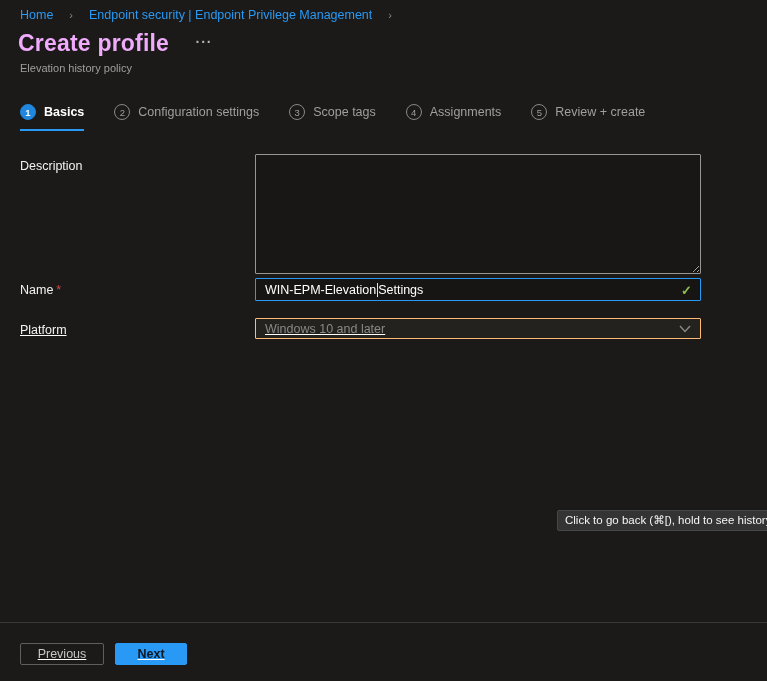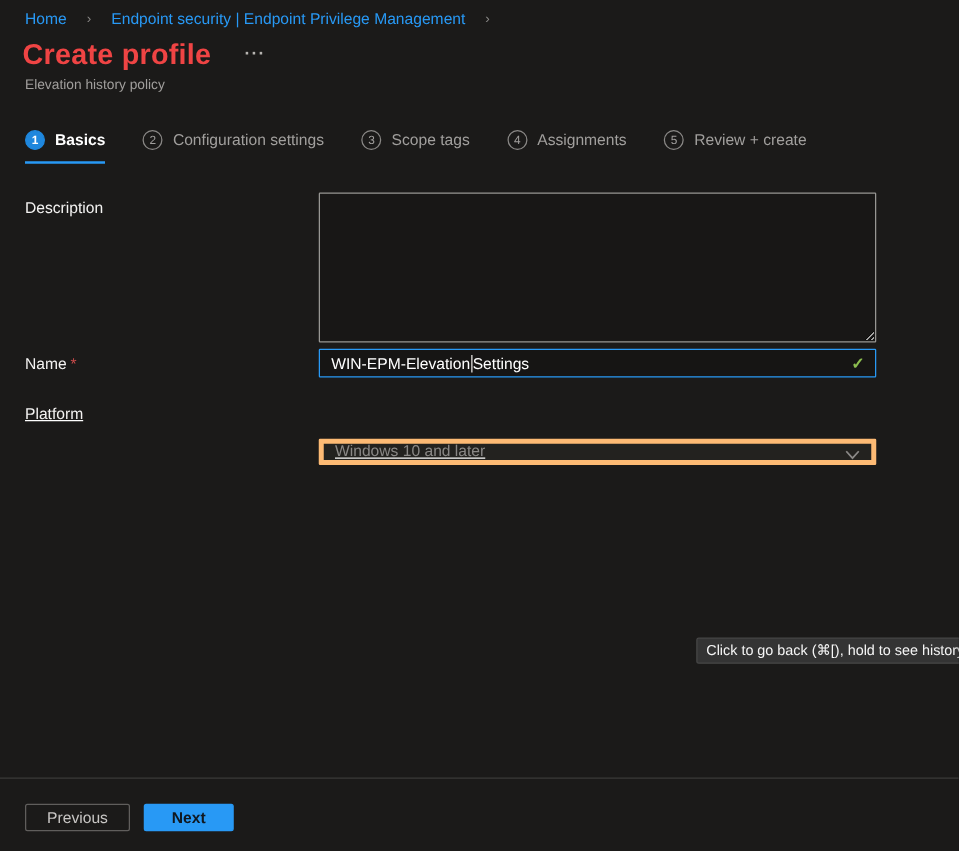--- a/index.html
+++ b/index.html
@@ -16,21 +16,21 @@
   
   .breadcrumb {
     position: absolute; top: 8px; left: 20px;
     font-size: 12.5px; display: flex; align-items: center; gap: 16px;
   }
   .crumb-link { color: #2899f5; text-decoration: none; cursor: pointer; }
   .crumb-sep { color: #8a8886; font-size: 11px; }
 
   
   .header { position: absolute; top: 30px; left: 18px; }
-  .page-title { font-size: 23px; font-weight: bold; color: #ef4444; display: inline-block; letter-spacing: 0.2px; }
+  .page-title { font-size: 23px; font-weight: bold; color: #f0abfc; display: inline-block; letter-spacing: 0.2px; }
   .more-options { display: inline-block; margin-left: 22px; color: #b7b4b1; font-size: 14px; font-weight: bold; vertical-align: 4px; letter-spacing: 1px; cursor: pointer; }
   .subtitle { margin-top: 5px; margin-left: 2px; font-size: 11px; color: #a19f9d; }
 
   
   .wizard { position: absolute; top: 104px; left: 20px; display: flex; align-items: flex-start; gap: 30px; }
   .step { display: flex; align-items: center; gap: 8px; padding-bottom: 9px; cursor: pointer; }
   .step-circle {
     width: 16px; height: 16px; border-radius: 50%;
     display: flex; align-items: center; justify-content: center;
     font-size: 9.5px; color: #a19f9d; border: 1px solid #8a8886;
@@ -64,41 +64,41 @@
   .row-description { margin-top: 13px; }
   .textarea {
     width: 446px; height: 120px;
     border: 1px solid #979693; border-radius: 1px;
     background: #181716; cursor: text;
   }
 
   .row-platform { margin-top: 17px; text-decoration: underline; }
   .select {
     width: 100%; height: 21px;
-    border: 4px solid #fdba74; border-radius: 1px;
+    border: 1px solid #fdba74; border-radius: 1px;
     background: #23221f;
-    display: flex; align-items: flex-end; justify-content: space-between;
-    padding: 0 9px; font-size: 12.5px; color: #8a8886; cursor: default; margin-top: 32px;
+    display: flex; align-items: center; justify-content: space-between;
+    padding: 0 9px; font-size: 12.5px; color: #8a8886; cursor: default;
   }
   .chevron-down { width: 12px; height: 8px; flex: 0 0 auto; }
 
   
   .tooltip {
     position: absolute; left: 557px; top: 510px;
     background: #343434; border: 1px solid #474747; border-radius: 2px;
     color: #f5f5f5; font-size: 11.5px; padding: 2px 7px 3px 7px;
     white-space: nowrap;
   }
 
   
   .footer {
     position: absolute; left: 0; right: 0; top: 622px; bottom: 0;
     background: #1b1a19; border-top: 1px solid #3b3a39;
   }
-  .footer-buttons { display: flex; gap: 11px; margin: 20px 0 0 20px; }
+  .footer-buttons { display: flex; gap: 11px; margin: 20px 0 0 20px; text-decoration: underline; }
   .btn {
     height: 22px; font-size: 12.5px; font-family: "Liberation Sans", sans-serif;
     border-radius: 2px; cursor: pointer; display: inline-flex;
     align-items: center; justify-content: center;
   }
   .btn-secondary {
     width: 84px; background: transparent; border: 1px solid #605e5c; color: #c8c6c4;
   }
   .btn-primary {
     width: 72px; background: #2899f5; border: 1px solid #2899f5;

